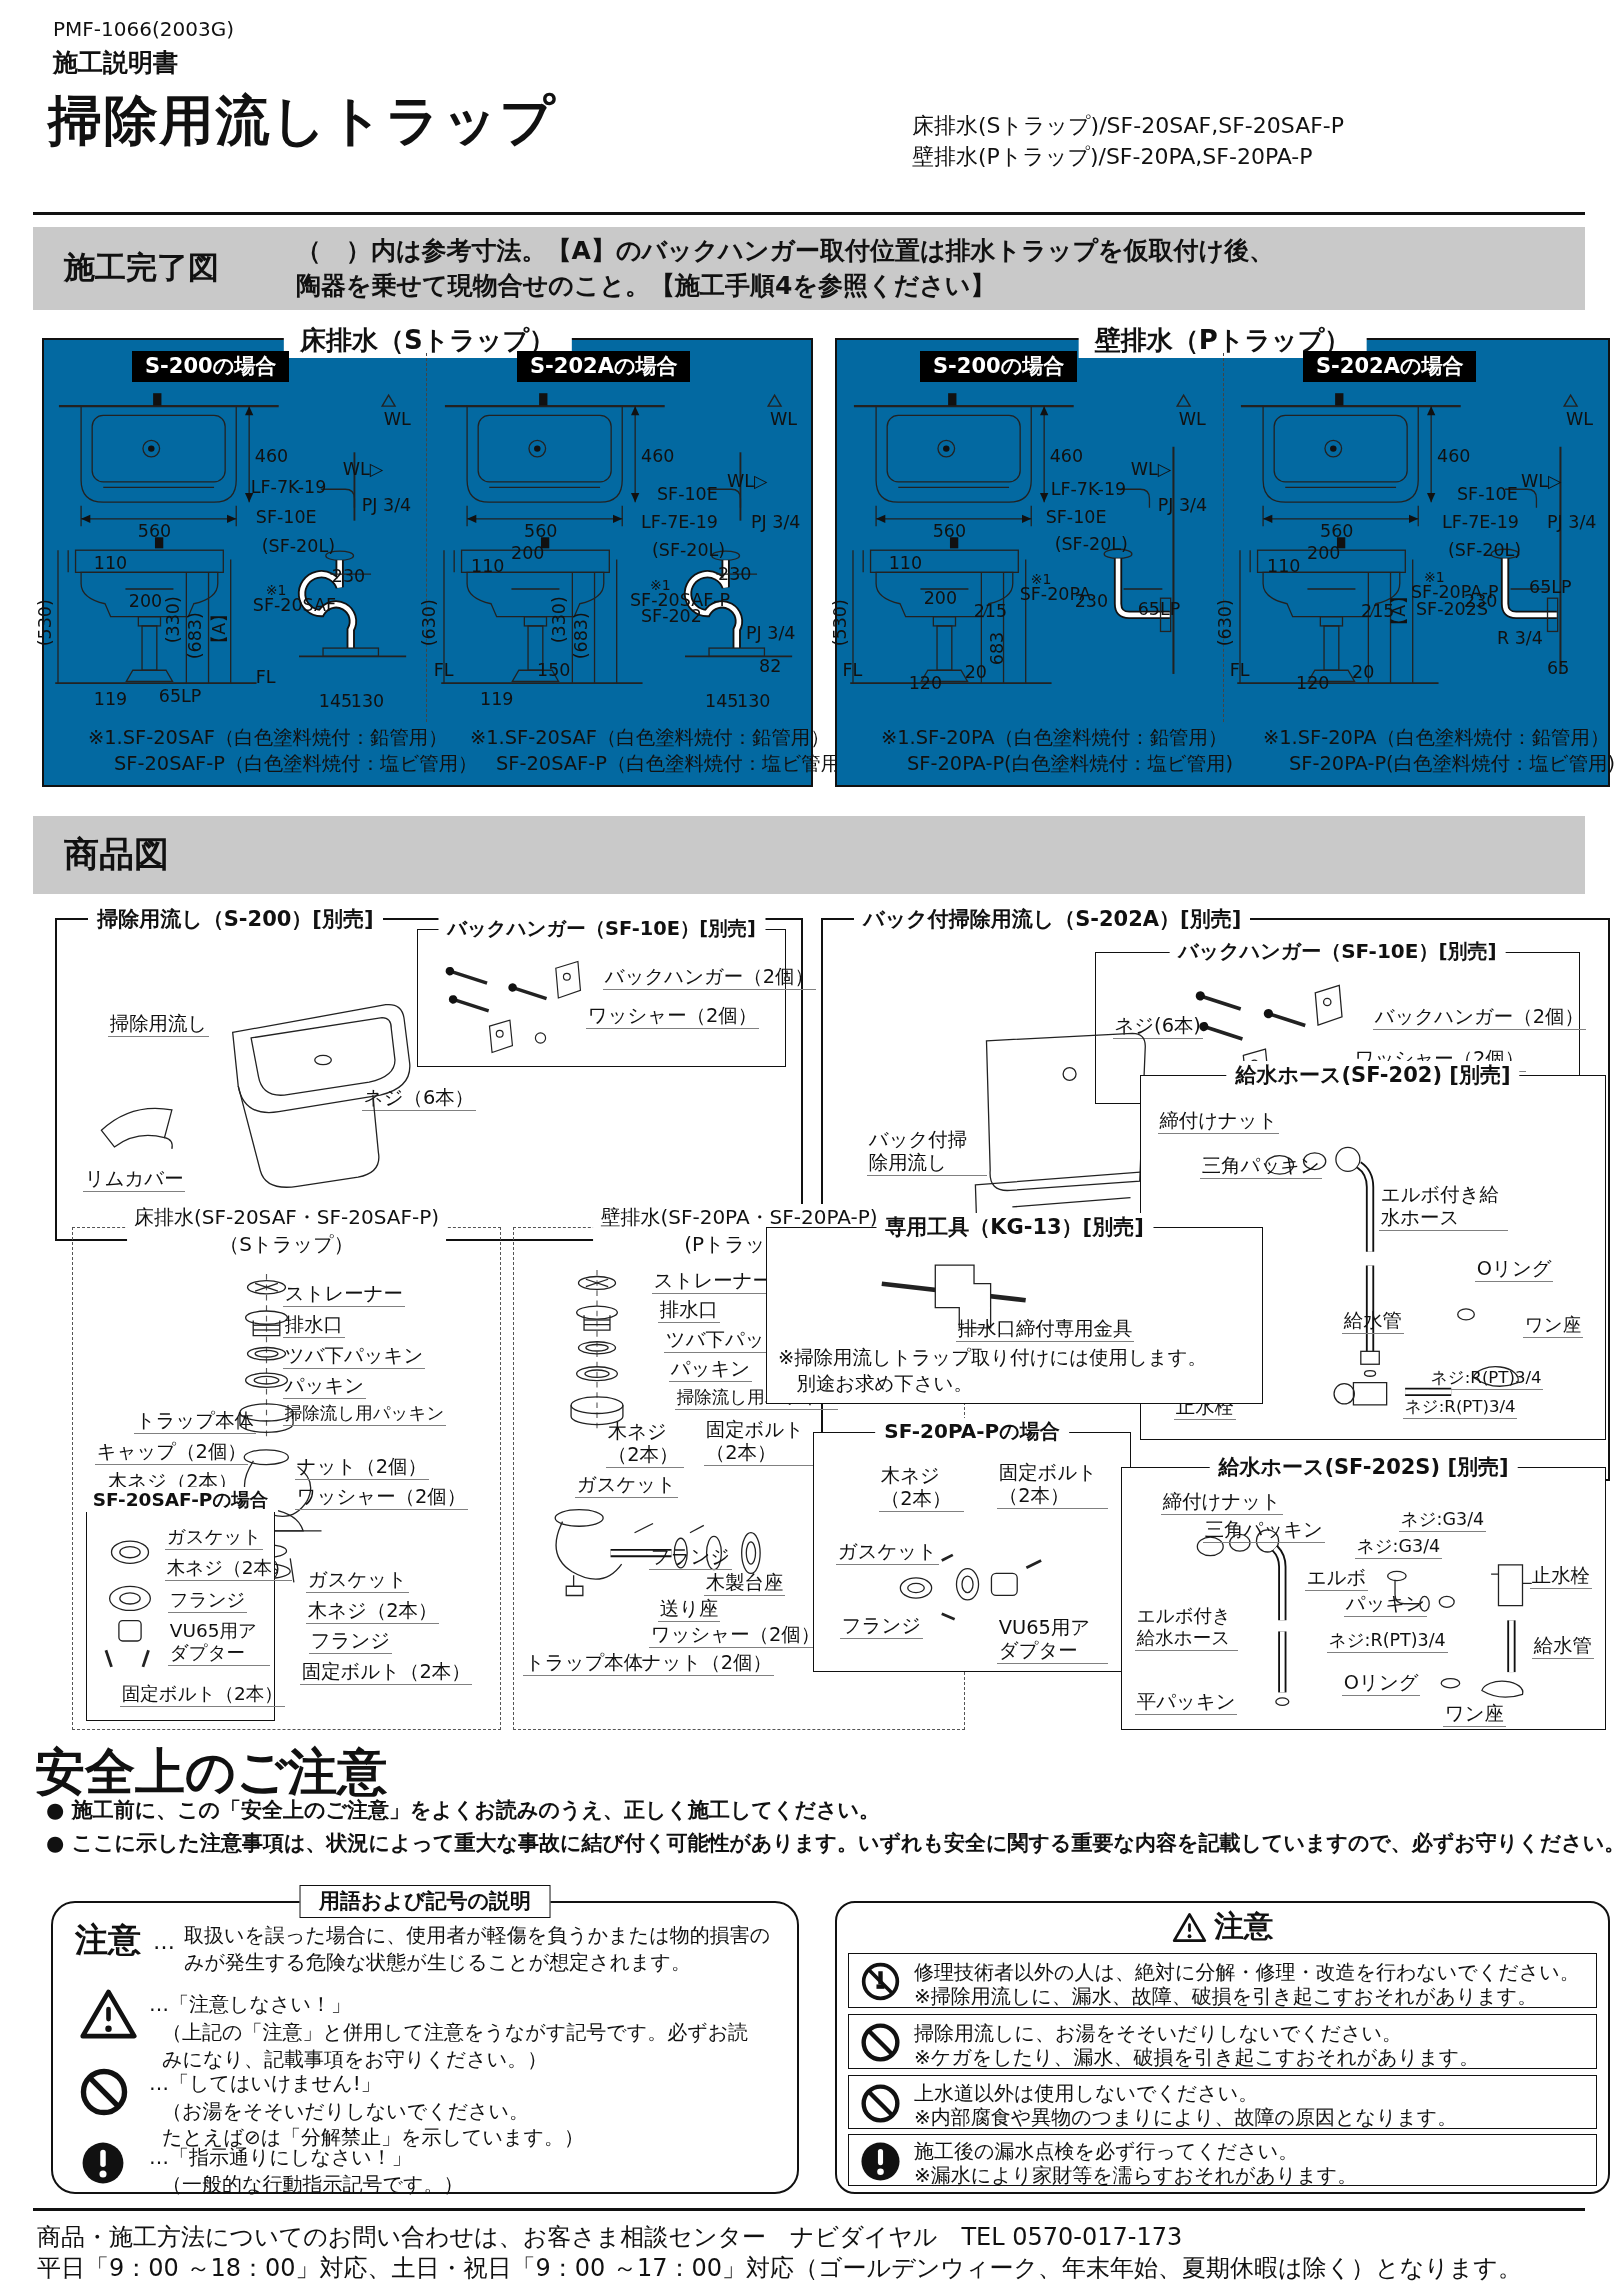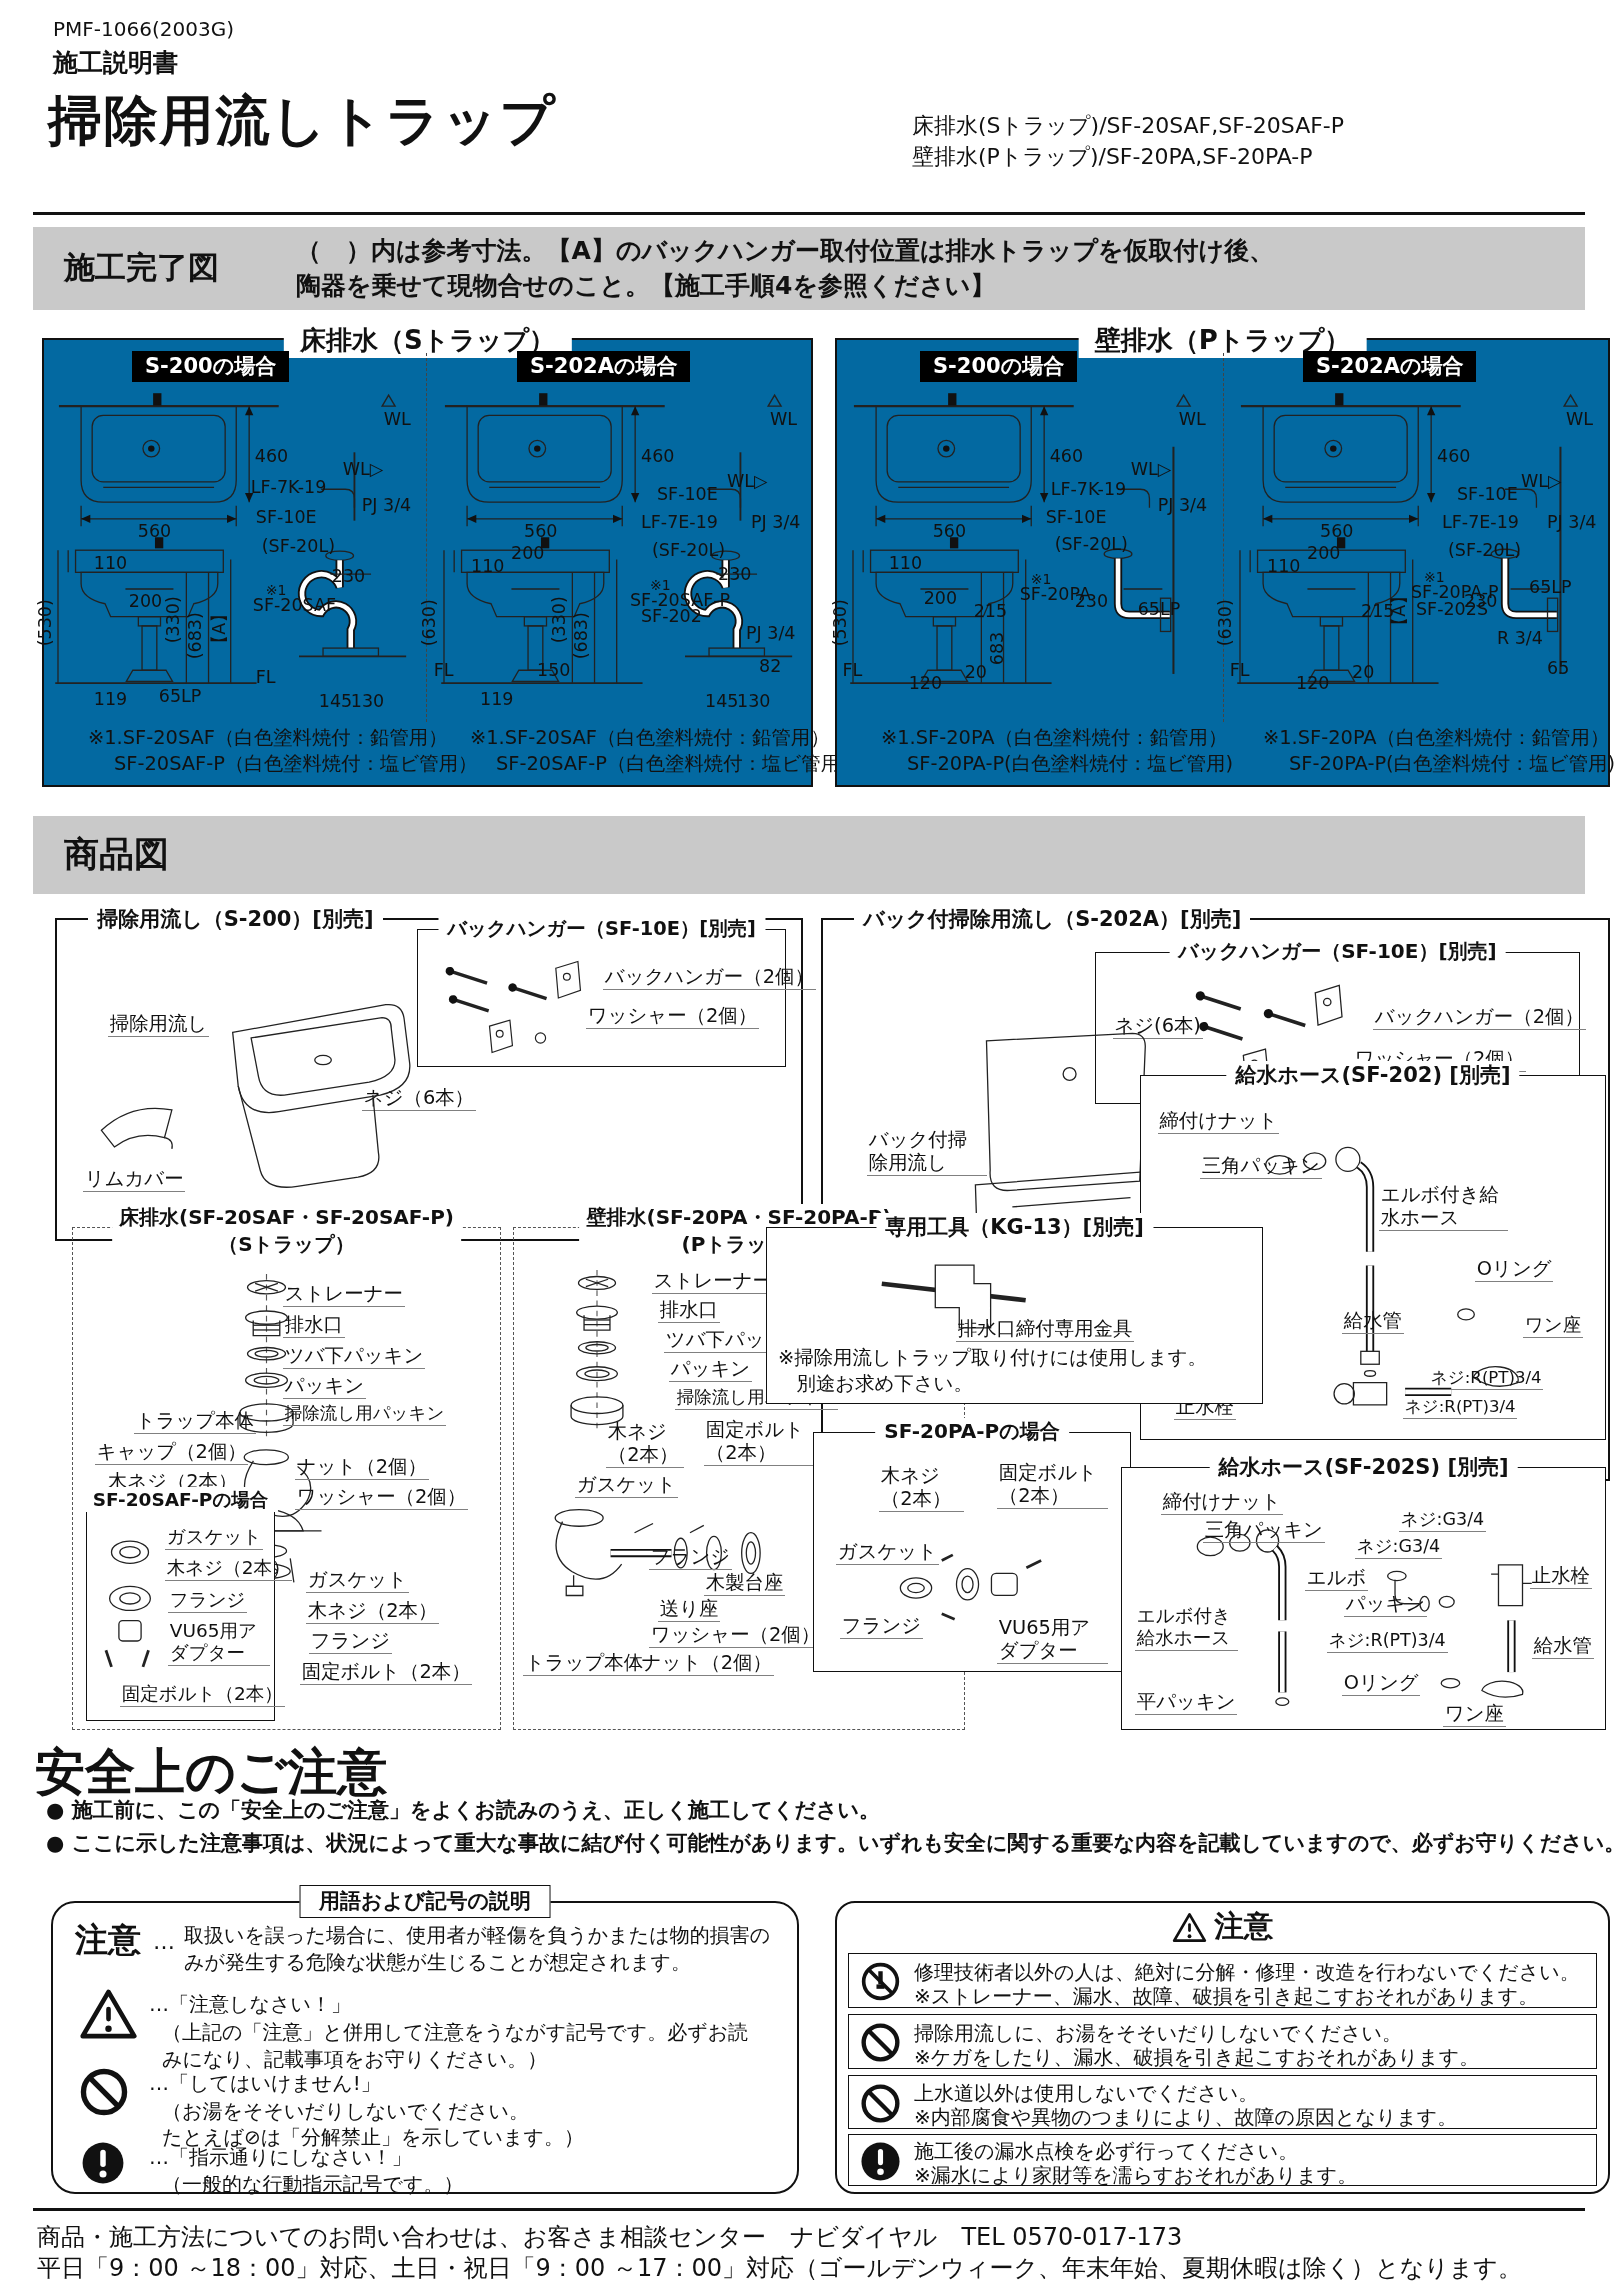--- a/index.html
+++ b/index.html
@@ -19,21 +19,21 @@
   .ptitle{position:absolute;top:-17.5px;left:50%;transform:translateX(-50%);background:#fff;
           padding:0 16.6px;font-size:26px;font-weight:bold;white-space:nowrap}
   .vdash{position:absolute;border-left:1.8px dashed #444}
   .banner{position:absolute;background:#c9c9c9}
   .sbox{position:absolute;border:2.3px solid #111;background:#fff}
   .dbox{position:absolute;border:1.8px dashed #555}
   .btitle{position:absolute;top:-14.8px;left:31px;background:#fff;padding:0 9.2px;
           font-size:21px;font-weight:bold;white-space:nowrap}
   .btitle.c{left:50%;transform:translateX(-50%)}
   .btitle2{position:absolute;top:-24px;left:50%;transform:translateX(-50%);background:#fff;
-           padding:0 7.4px;font-size:20px;font-weight:bold;text-align:center;white-space:nowrap}
+           padding:0 7.4px;font-size:20px;font-weight:normal;text-align:center;white-space:nowrap}
   .fn{position:absolute;font-size:19.4px;white-space:nowrap}
   .qsvg{position:absolute;left:0;top:0}
   .ln{stroke:#222;stroke-width:1.4;fill:none}
   .fl{fill:#111;stroke:none}
   .pd{stroke:#111;stroke-width:9;fill:none;stroke-linecap:butt}
   .pl{stroke:#fff;stroke-width:5;fill:none;stroke-linecap:butt}
   .dsh{stroke:#555;stroke-width:1.2;fill:none;stroke-dasharray:6 5}
   .gbox{position:absolute;border:2.8px solid #111;border-radius:24px;background:#fff}
   .gtitle{position:absolute;top:-18.5px;left:50%;transform:translateX(-50%);border:1.8px solid #111;
           background:#fff;padding:1.8px 18.5px;font-size:21px;font-weight:bold;white-space:nowrap}
@@ -612,21 +612,21 @@
       <svg width="35" height="31" viewBox="0 0 64 56">
           <use href="#ic-warn"></use>
         </svg>
       <span>注意</span>
     </div>
     <div class="crow" style="left:11px;top:50px;width:749px;height:55px">
       <svg class="abs" style="left:11px;top:7.4px" width="41" height="41" viewBox="0 0 56 56">
           <use href="#ic-ban-dis"></use>
         </svg>
       <span class="L" style="left:65px;top:5.5px;font-size:20px">修理技術者以外の人は、絶対に分解・修理・改造を行わないでください。</span>
-      <span class="L" style="left:65px;top:29.5px;font-size:20px">※ストレーナー、漏水、故障、破損を引き起こすおそれがあります。</span>
+      <span class="L" style="left:65px;top:29.5px;font-size:20px">※掃除用流しに、漏水、故障、破損を引き起こすおそれがあります。</span>
     </div>
     <div class="crow" style="left:11px;top:111px;width:749px;height:55px">
       <svg class="abs" style="left:11px;top:7.4px" width="41" height="41" viewBox="0 0 56 56">
           <use href="#ic-ban"></use>
         </svg>
       <span class="L" style="left:65px;top:5.5px;font-size:20px">掃除用流しに、お湯をそそいだりしないでください。</span>
       <span class="L" style="left:65px;top:29.5px;font-size:20px">※ケガをしたり、漏水、破損を引き起こすおそれがあります。</span>
     </div>
     <div class="crow" style="left:11px;top:172px;width:749px;height:54px">
       <svg class="abs" style="left:11px;top:6.5px" width="41" height="41" viewBox="0 0 56 56">

